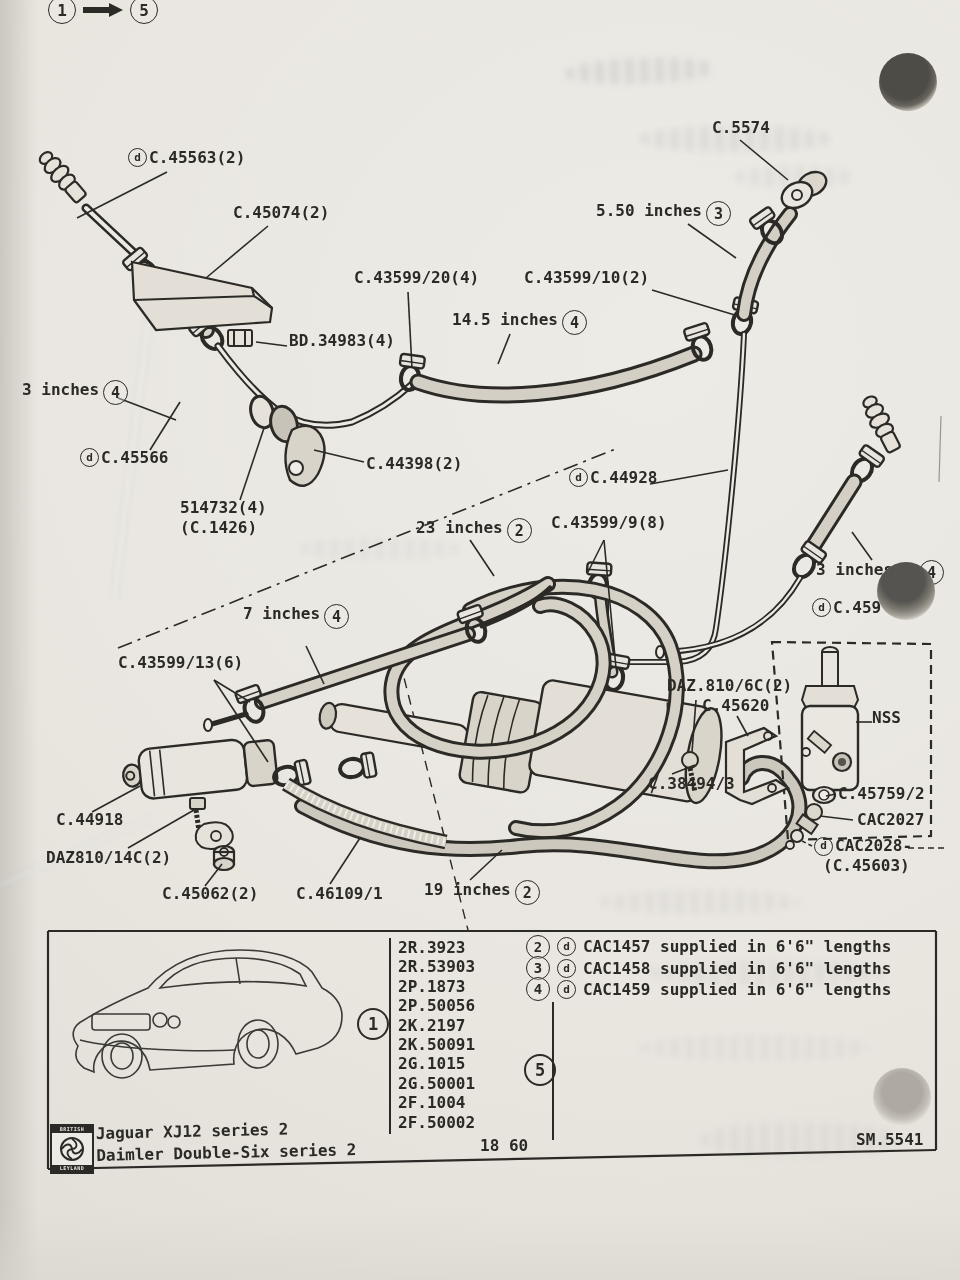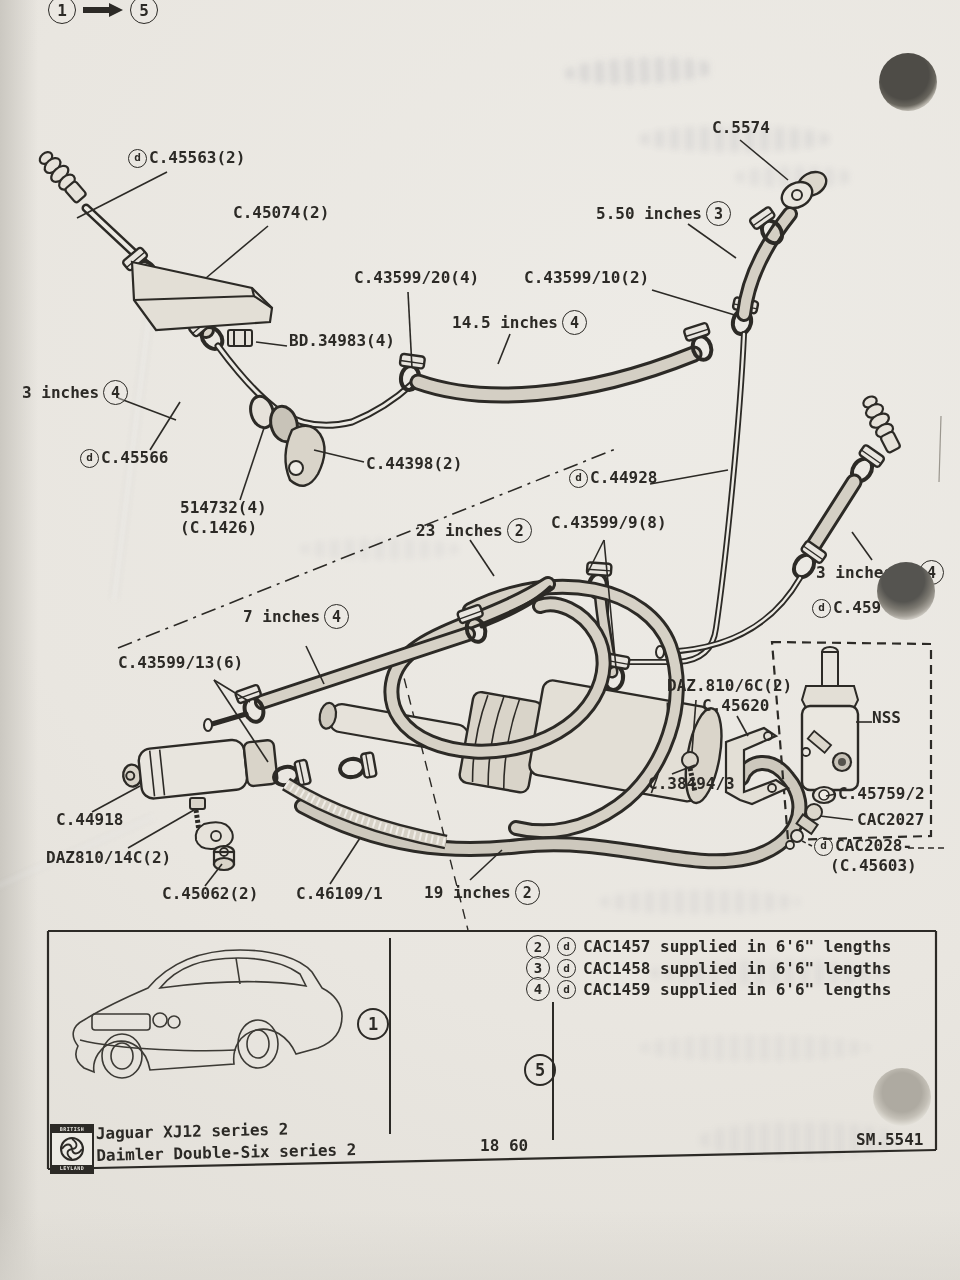--- a/index.html
+++ b/index.html
@@ -7,21 +7,21 @@
     background:radial-gradient(130% 95% at 68% 28%, #edebe6 0%, #e9e6e0 55%, #e0ddd6 100%);
     font-family:"DejaVu Sans Mono", monospace;color:#2c2a26}
   .edge-left{position:absolute;left:0;top:0;width:38px;height:100%;
     background:linear-gradient(90deg,#cbc8c1,rgba(230,227,221,0));pointer-events:none}
   .edge-bottom{position:absolute;left:0;bottom:0;width:100%;height:70px;
     background:linear-gradient(0deg,#d8d5ce,rgba(230,227,221,0));opacity:.55;pointer-events:none}
   .crease{position:absolute;filter:blur(2px);pointer-events:none}
   .smudge{position:absolute;filter:blur(3px);border-radius:45%;pointer-events:none;
     background:repeating-linear-gradient(90deg, rgba(120,122,138,.16) 0 9px, rgba(0,0,0,0) 9px 15px)}
   svg.art{position:absolute;left:0;top:0}
-  .lbl{position:absolute;display:flex;align-items:center;white-space:nowrap;
+  .lbl{position:absolute;display:flex;white-space:nowrap;
     font-size:16px;font-weight:600;line-height:20px;z-index:5}
   .lbl.block{display:block}
   .lrow{display:flex;align-items:center;white-space:nowrap}
   .dcirc{display:inline-flex;width:17px;height:17px;border:1.7px solid #2c2a26;border-radius:50%;
     font-size:11px;font-weight:700;justify-content:center;align-items:center;flex:none;margin-right:2px}
   .dcirc:empty,.badge:empty{display:none}
   .badge{display:inline-flex;width:23px;height:23px;border:1.9px solid #2c2a26;border-radius:50%;
     font-size:15px;font-weight:600;justify-content:center;align-items:center;flex:none;margin-left:4px;background:rgba(238,235,229,.4)}
   .bigbadge{position:absolute;display:flex;width:28px;height:28px;border:2px solid #2c2a26;border-radius:50%;
     font-size:17px;font-weight:700;justify-content:center;align-items:center;z-index:5}
@@ -395,21 +395,21 @@
       <span>C.45759/2</span>
     </div>
   <div class="lbl" style="left:857px;top:810px">
       <span>CAC2027</span>
     </div>
   <div class="lbl block" style="left:814px;top:836px">
     <div class="lrow">
         <span class="dcirc">d</span>
         <span>CAC2028-</span>
       </div>
-    <div class="lrow" style="margin-left:16px">
+    <div class="lrow" style="margin-left:9px">
         <span>(C.45603)</span>
       </div>
   </div>
   <div class="lbl" style="left:56px;top:810px">
       <span>C.44918</span>
     </div>
   <div class="lbl" style="left:46px;top:848px">
       <span>DAZ810/14C(2)</span>
     </div>
   <div class="lbl" style="left:162px;top:884px">
@@ -417,20 +417,32 @@
     </div>
   <div class="lbl" style="left:296px;top:884px">
       <span>C.46109/1</span>
     </div>
   <div class="lbl" style="left:424px;top:880px">
       <span>19 inches</span>
       <span class="badge">2</span>
     </div>
 
   <div class="bigbadge" style="left:357px;top:1008px">1</div>
+  <div class="tlist" style="left:398px;top:938px">
+    <div class="titem">2R.3923</div>
+    <div class="titem">2R.53903</div>
+    <div class="titem">2P.1873</div>
+    <div class="titem">2P.50056</div>
+    <div class="titem">2K.2197</div>
+    <div class="titem">2K.50091</div>
+    <div class="titem">2G.1015</div>
+    <div class="titem">2G.50001</div>
+    <div class="titem">2F.1004</div>
+    <div class="titem">2F.50002</div>
+  </div>
 
   <div class="tlist" style="left:526px;top:936px">
     <div class="srow">
       <span class="badge">2</span>
       <span class="dcirc">d</span>
       <span>CAC1457</span>&nbsp;<span>supplied in 6'6" lengths</span>
     </div>
     <div class="srow">
       <span class="badge">3</span>
       <span class="dcirc">d</span>

